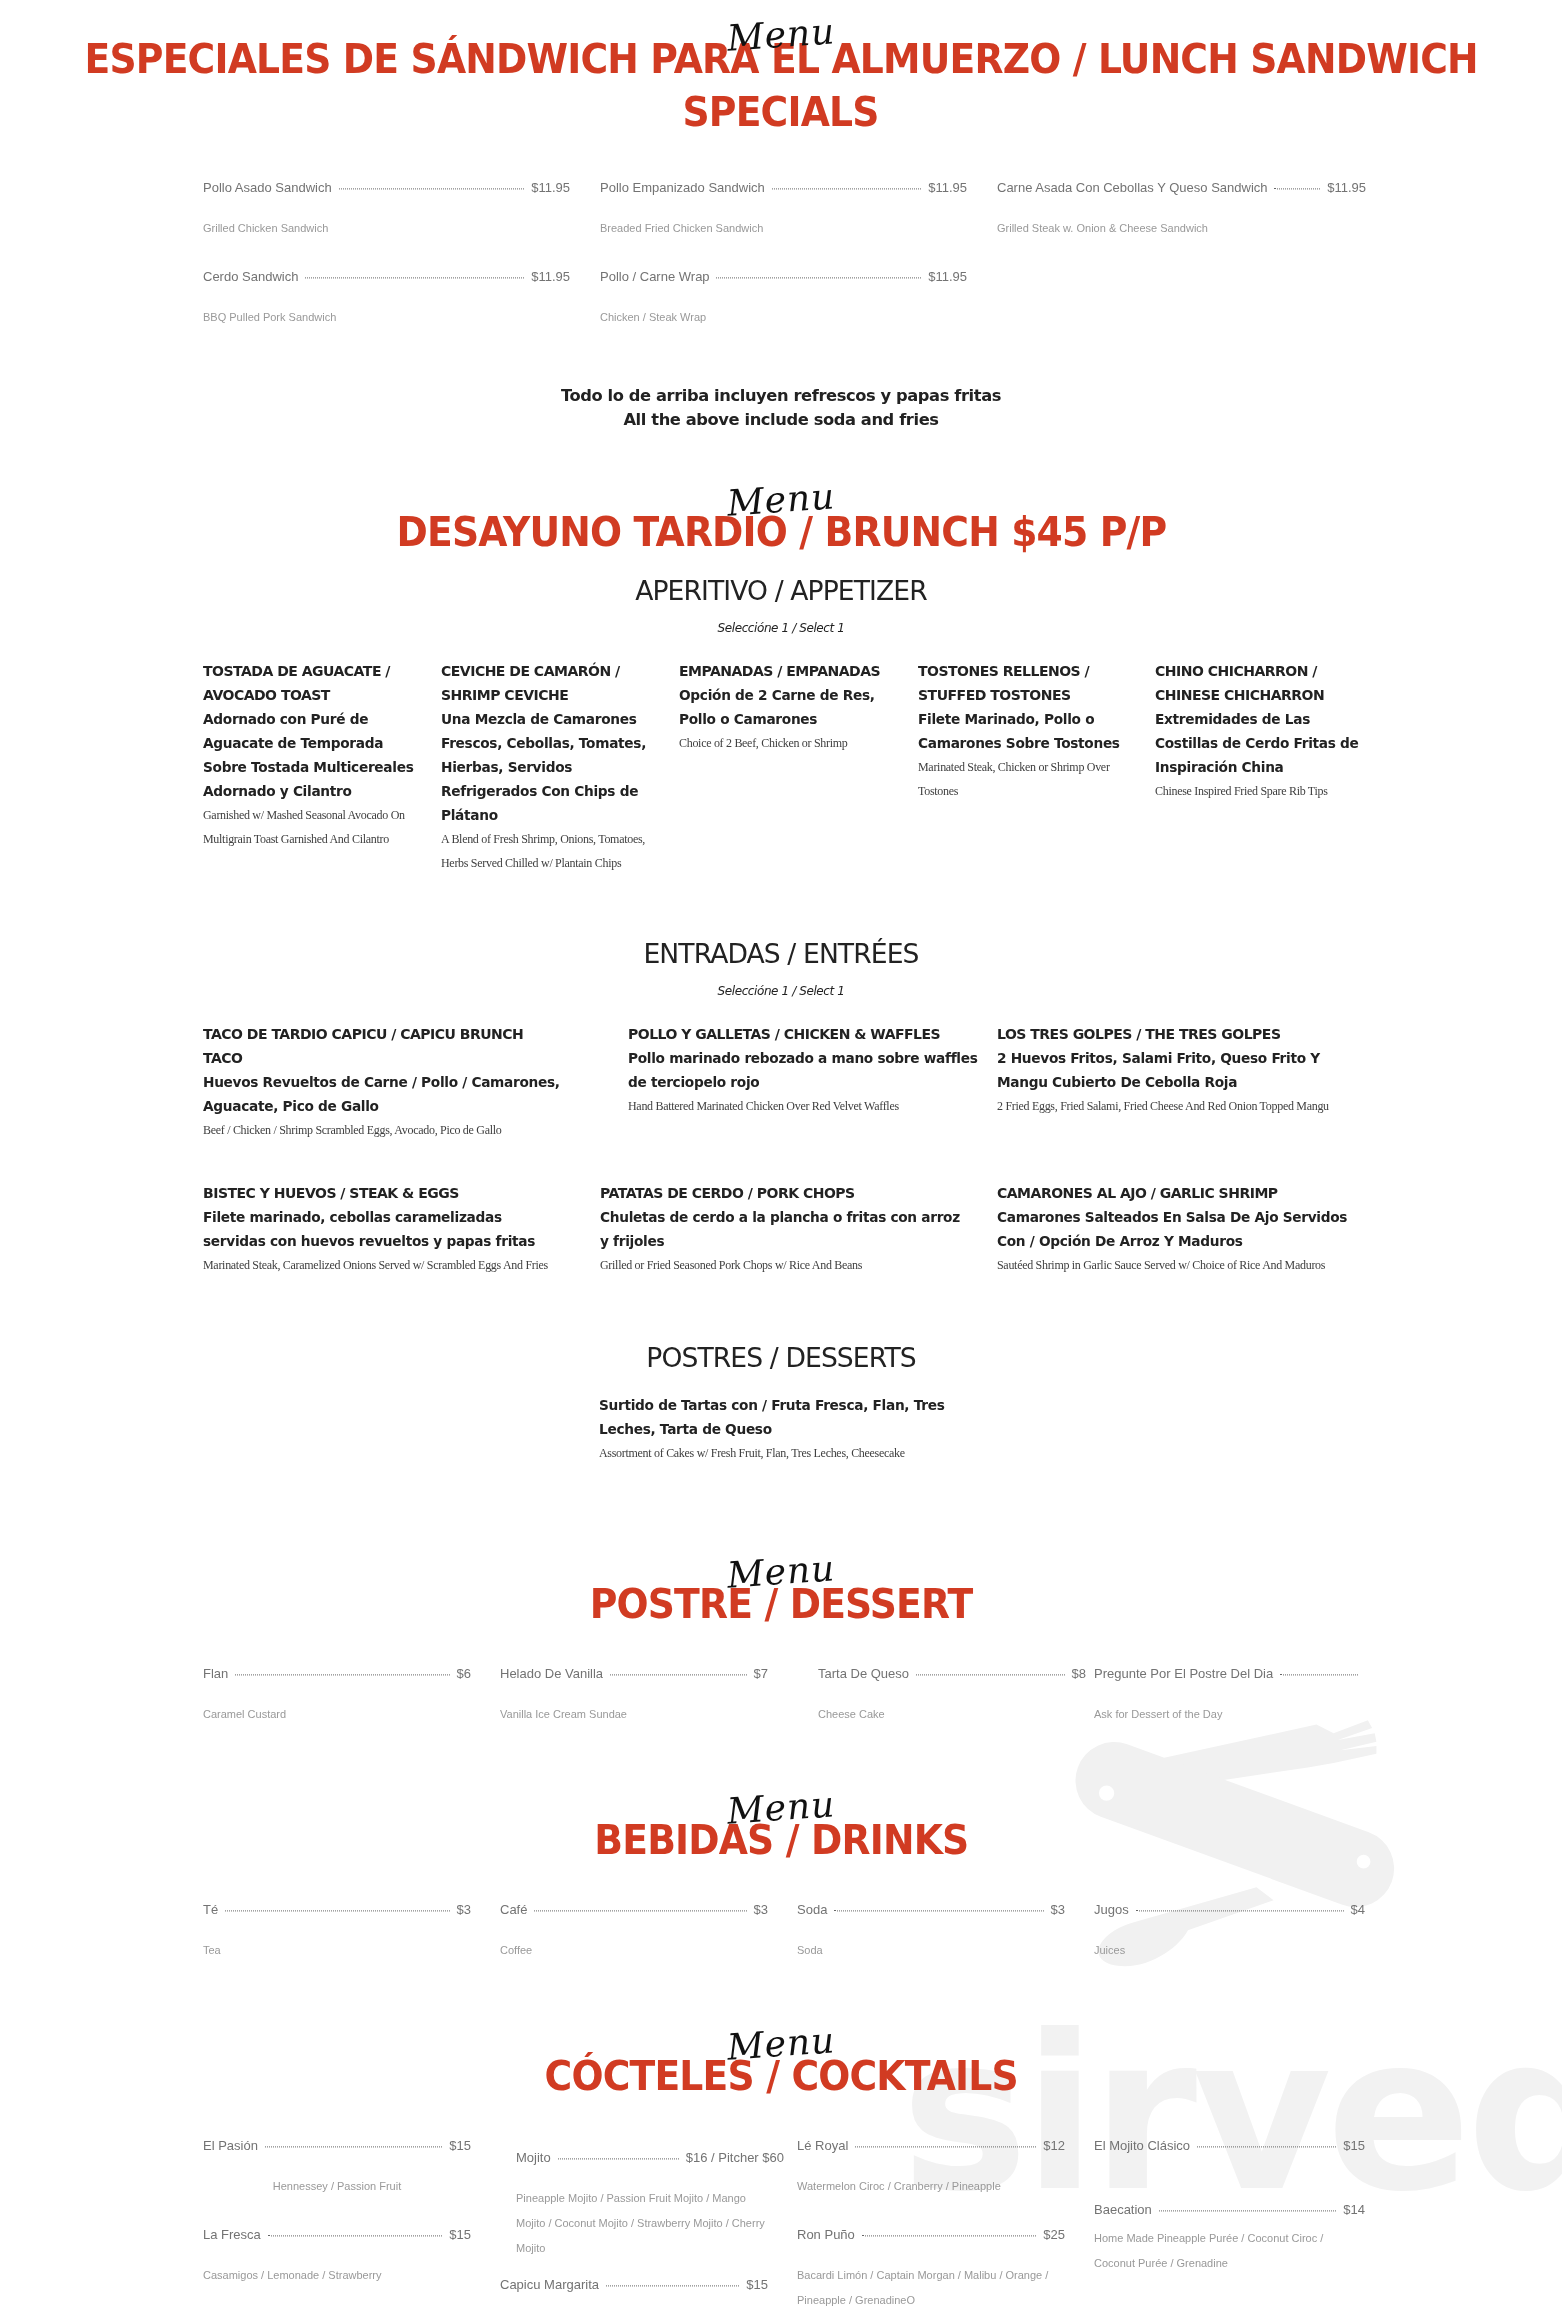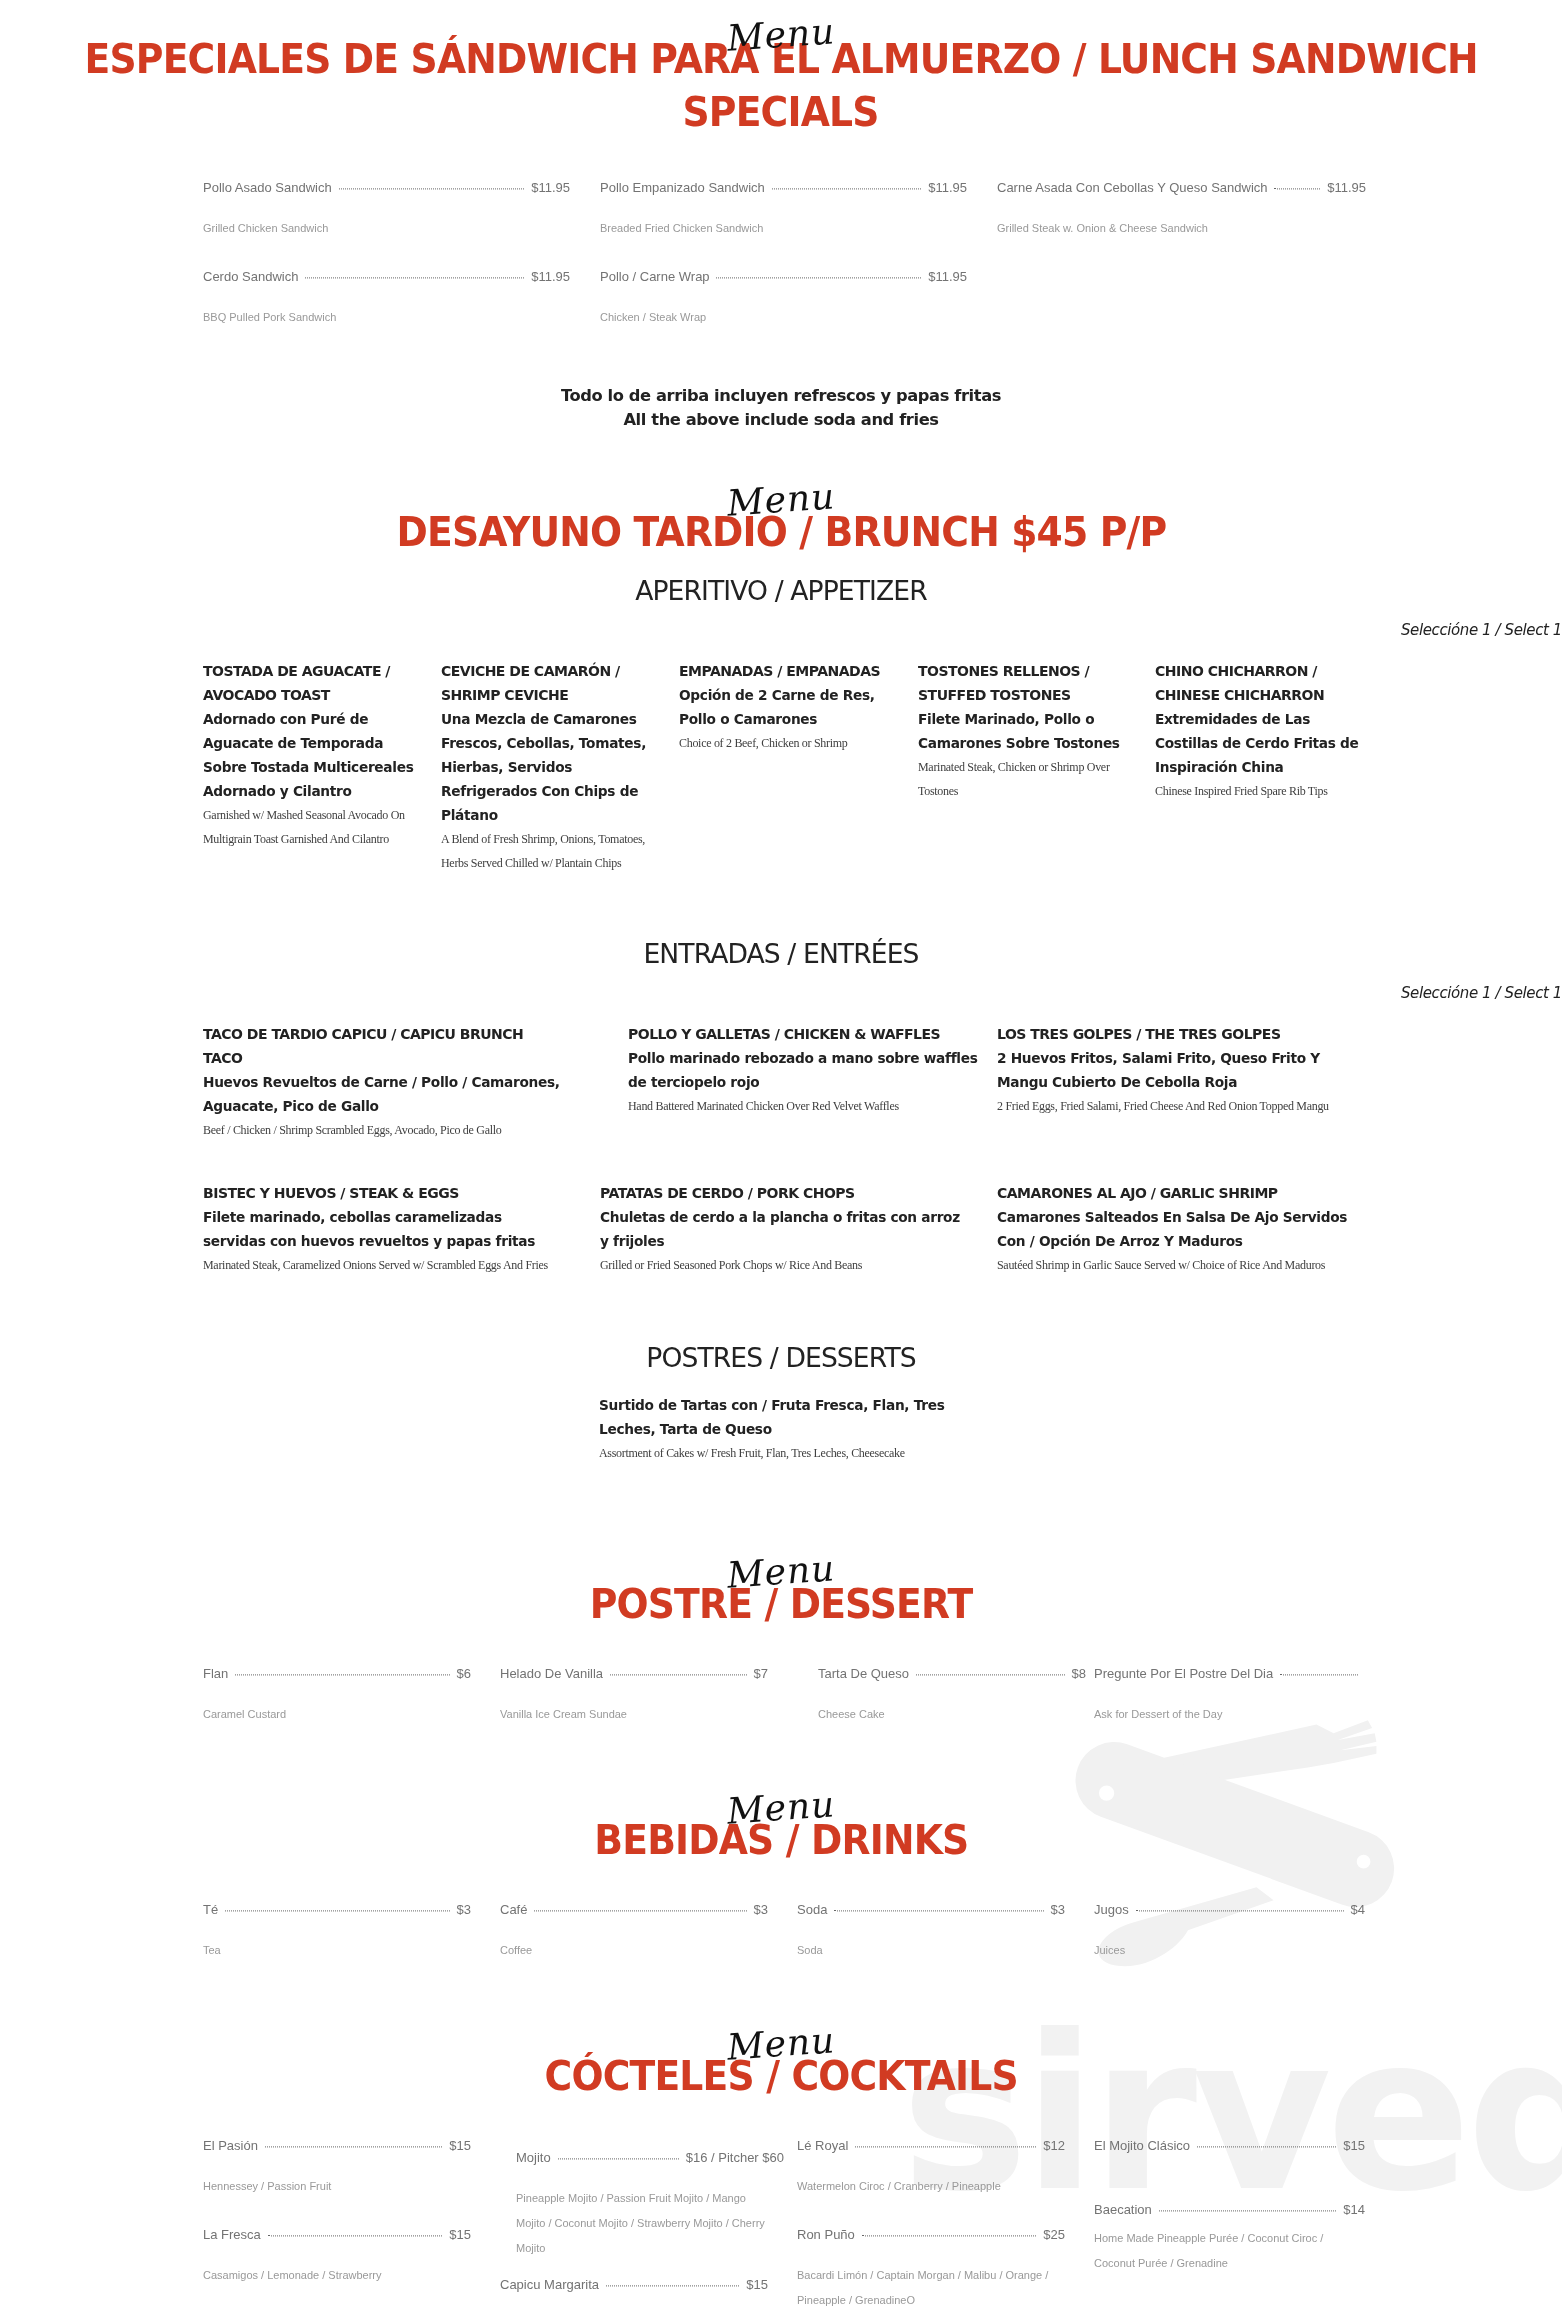--- a/index.html
+++ b/index.html
@@ -21,21 +21,21 @@
   .item { position: absolute; width: 369px; }
   .item-row { display: flex; align-items: baseline; font-size: 13px; color: #737373; white-space: nowrap; }
   .item-row .name { flex: 0 0 auto; }
   .item-row .dots { flex: 1 1 auto; border-bottom: 1.3px dotted #666; margin: 0 6.9px; transform: translateY(-2.6px); min-width: 10.3px; }
   .item-row .price { flex: 0 0 auto; }
   .item-desc { margin-top: 20.6px; font-size: 11px; color: #999; line-height: 25px; }
 
   
   .note { position: absolute; left: 0; width: 1562px; text-align: center; font-family: "DejaVu Sans", sans-serif; font-weight: bold; font-size: 16.3px; color: #222; line-height: 24px; letter-spacing: -0.4px; }
   .sub-head { position: absolute; left: 0; width: 1562px; text-align: center; font-family: "DejaVu Sans", sans-serif; font-size: 26.6px; color: #222; letter-spacing: -0.9px; }
-  .select-note { position: absolute; left: 0; width: 1562px; text-align: right; font-family: "DejaVu Sans", sans-serif; font-style: italic; font-size: 15px; color: #222; letter-spacing: -0.4px; }
+  .select-note { position: absolute; left: 0; width: 1562px; text-align: center; font-family: "DejaVu Sans", sans-serif; font-style: italic; font-size: 12px; color: #222; letter-spacing: -0.4px; }
   .dish { position: absolute; }
   .dish-title { font-family: "DejaVu Sans", sans-serif; font-weight: bold; font-size: 14px; line-height: 24px; color: #222; letter-spacing: -0.5px; }
   .dish-es { font-family: "DejaVu Sans", sans-serif; font-weight: bold; font-size: 13.7px; line-height: 24px; color: #222; letter-spacing: -0.3px; }
   .dish-en { font-family: "Liberation Serif", serif; font-size: 12px; line-height: 24px; color: #404040; letter-spacing: -0.3px; }
 </style>
 </head>
 <body>
 
 <svg class="wm-utensil" viewBox="0 0 430 300">
   <g fill="#f1f1f1">
@@ -250,21 +250,21 @@
         <span class="price">$4</span>
       </div>
     <div class="item-desc">Juices</div>
   </div>
 
   <div class="section-head" style="top:2050px;">
     <div class="script-menu" style="top:-27.4px;">Menu</div>
     <div><span class="red-title">CÓCTELES / COCKTAILS</span></div>
   </div>
 
-  <div class="item" style="left:203px; top:2138px; width:268px;">
+  <div class="item" style="left:203px; top:2138px; width:268px;text-align:center;">
     <div class="item-row">
         <span class="name">El Pasión</span>
         <span class="dots"></span>
         <span class="price">$15</span>
       </div>
     <div class="item-desc">Hennessey / Passion Fruit</div>
   </div>
   <div class="item" style="left:203px; top:2227px; width:268px;">
     <div class="item-row">
         <span class="name">La Fresca</span>

